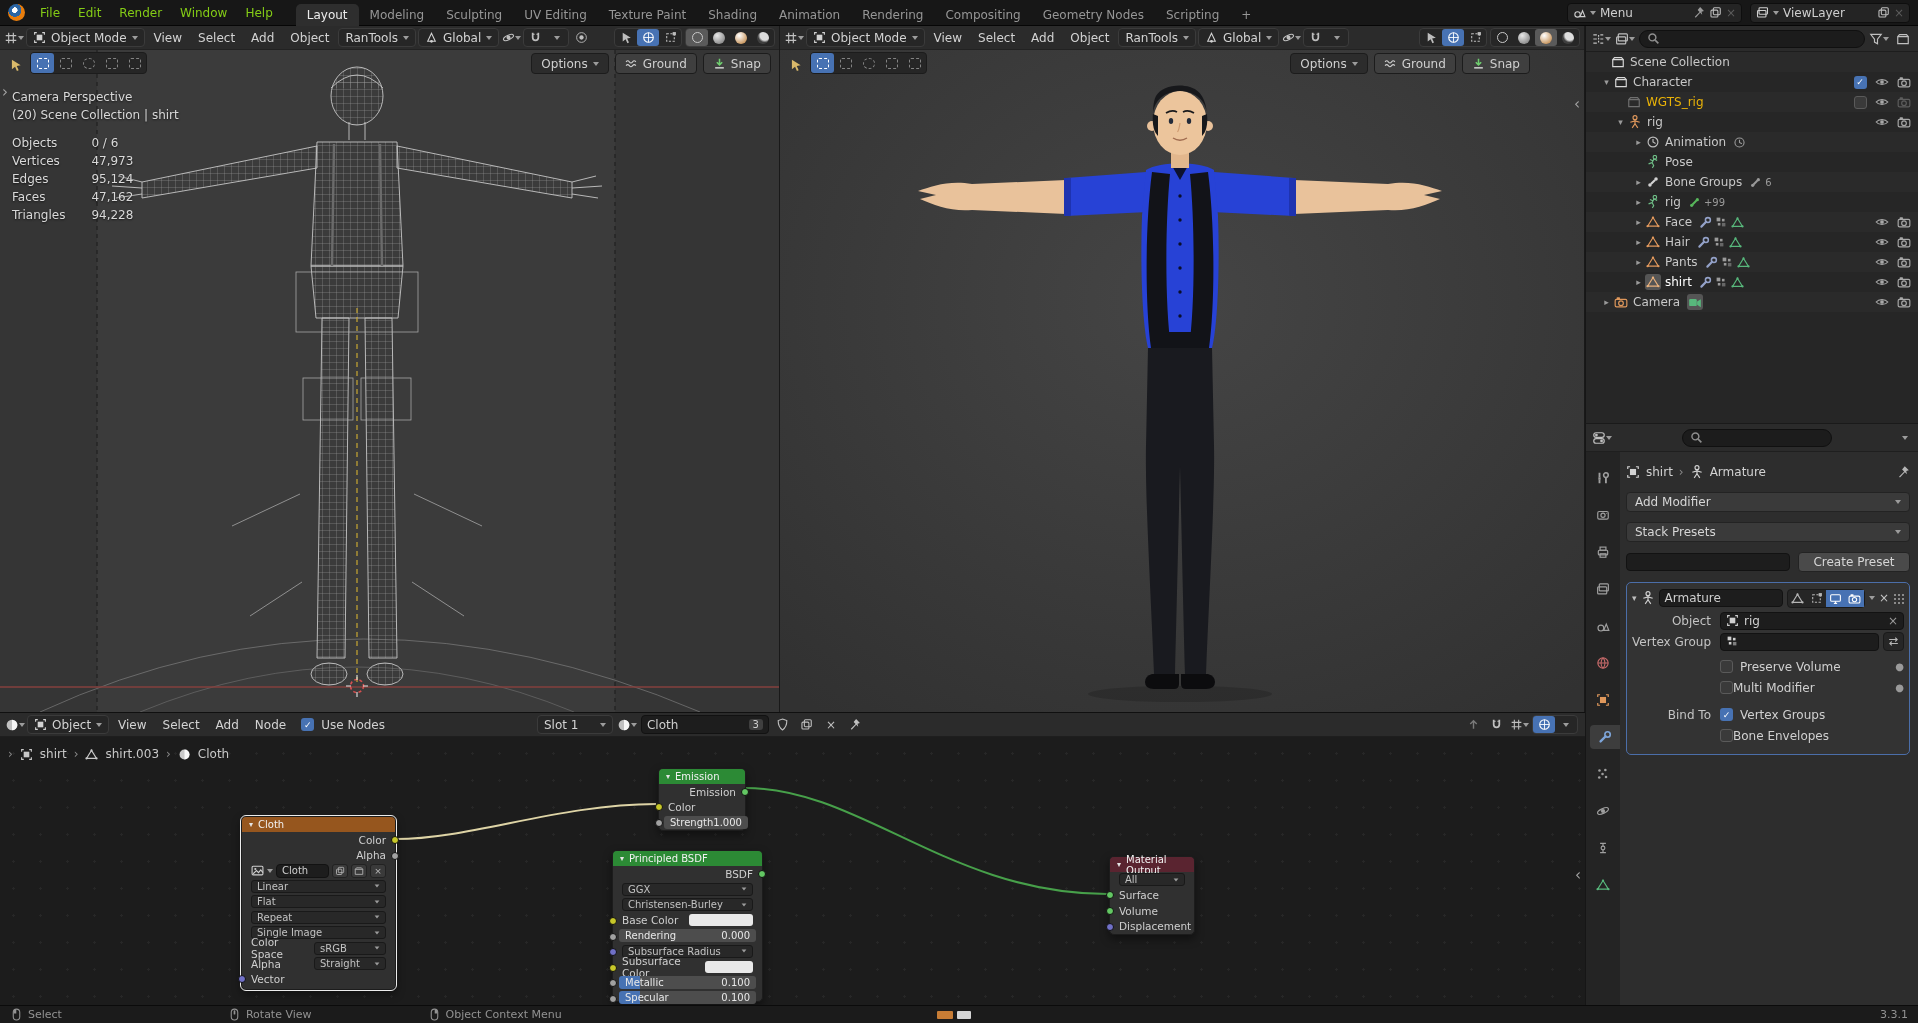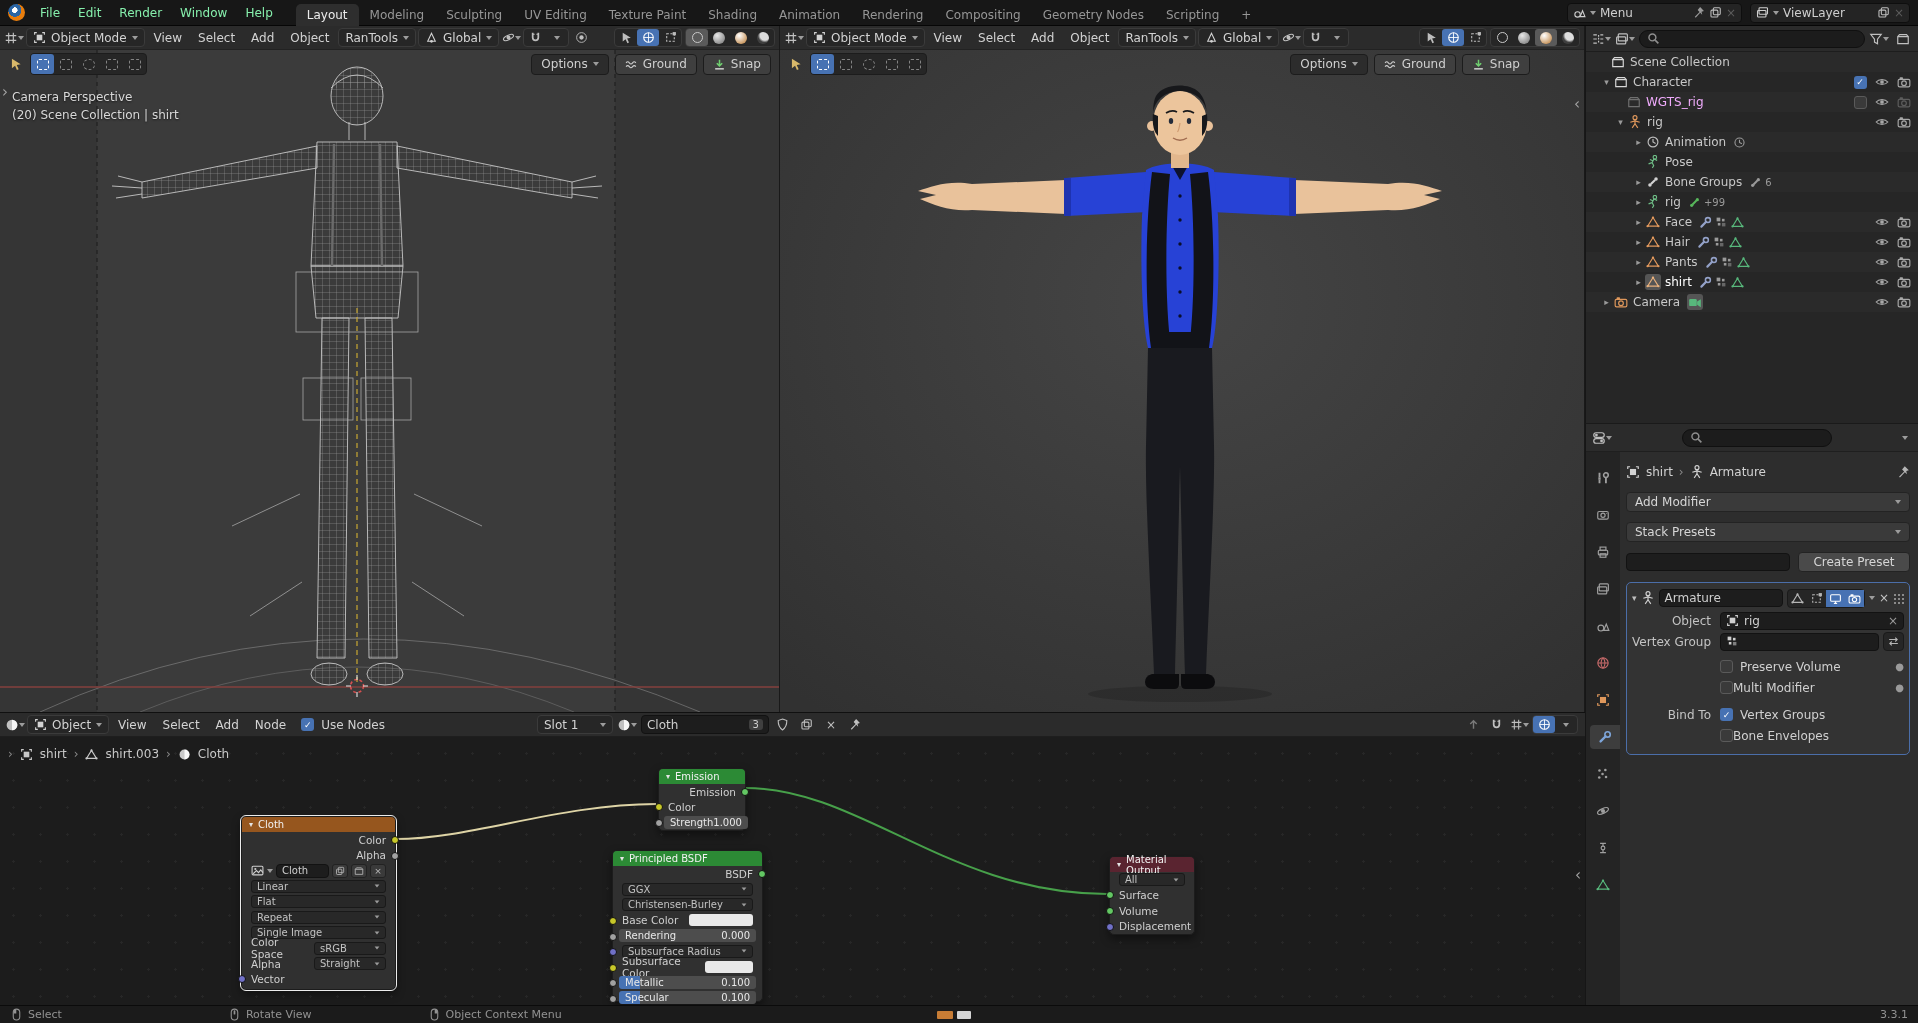--- a/index.html
+++ b/index.html
@@ -6,21 +6,21 @@
   body{background:#000;font-family:"DejaVu Sans","Liberation Sans",sans-serif;}
   #root{position:relative;width:1918px;height:1023px;background:#1d1d1d;overflow:hidden;color:#d0d0d0;font-size:12px;-webkit-font-smoothing:antialiased}
   .row{display:flex;align-items:center}
   svg.ic{display:block}
   .ic12{width:13px;height:13px}
   .ic14{width:14px;height:14px}
   .ic16{width:16px;height:16px}
 
   
   #topbar{position:absolute;left:0;top:0;width:1918px;height:26px;background:#171717;display:flex;align-items:center;border-bottom:1px solid #060606;z-index:40}
-  .tmenu{padding:0 9px;color:#86efac;height:26px;line-height:26px}
+  .tmenu{padding:0 9px;color:#84cc16;height:26px;line-height:26px}
   .ws{padding:0 11px;height:22px;line-height:22px;margin-top:4px;color:#969696;border-radius:5px 5px 0 0}
   .ws.active{background:#2e2e2e;color:#ececec}
   .tbwidget{display:flex;align-items:center;gap:4px;background:#242424;border:1px solid #0e0e0e;border-radius:4px;height:20px;padding:0 5px;color:#cfcfcf}
   .caret{width:0;height:0;border-left:3.5px solid transparent;border-right:3.5px solid transparent;border-top:4px solid #9c9c9c;display:inline-block}
   .blogo{width:17px;height:17px;border-radius:50%;background:radial-gradient(circle at 40% 36%,#fff 0 18%,#2b66a5 19% 44%,#e87d0d 45%);margin:0 6px 0 8px}
 
   
   .vp{position:absolute;top:26px;height:686px;overflow:hidden;background:#3b3b3b}
   #vp1{left:0;width:780px;border-right:1px solid #191919}
   #vp2{left:780px;width:805px;border-right:1px solid #191919}
@@ -29,21 +29,21 @@
   .hmenu{padding:0 7px;color:#d3d3d3;white-space:nowrap}
   .hicon{display:flex;align-items:center;justify-content:center;width:20px;height:19px;color:#c0c0c0}
   .hgroup{display:flex;align-items:center;background:#262626;border:1px solid #3b3b3b;border-radius:4px;height:19px}
   .hgroup .cell{width:22px;height:17px;display:flex;align-items:center;justify-content:center;color:#bdbdbd}
   .cell.on-blue{background:#4772b3;border-radius:3px;color:#fff}
   .cell.on-press{background:#5a5a5a;border-radius:3px;color:#fff}
   .ballw{width:11px;height:11px;border-radius:50%;border:1.4px solid #c9c9c9}
   .balls{width:12px;height:12px;border-radius:50%;background:radial-gradient(circle at 35% 30%,#e8e8e8,#6f6f6f)}
   .ballm{width:12px;height:12px;border-radius:50%;background:radial-gradient(circle at 35% 30%,#fff,#b8762d)}
   .ballr{width:12px;height:12px;border-radius:50%;background:radial-gradient(circle at 65% 30%,#ddd 0 40%,#3f3f3f 60%)}
-  .toolrow{position:absolute;left:0;right:0;top:24px;height:28px;display:flex;align-items:center;padding:4px 6px;z-index:7}
+  .toolrow{position:absolute;left:0;right:0;top:24px;height:28px;display:flex;align-items:flex-end;padding:4px 6px;z-index:7}
   .tbtn{display:flex;align-items:center;gap:5px;background:#2c2c2c;border:1px solid #1c1c1c;border-radius:4px;height:21px;padding:0 9px;color:#cfcfcf}
   .tbtn.lit{background:#3f3f3f}
   .selgrp{display:flex;background:#262626;border:1px solid #1c1c1c;border-radius:4px;height:22px;margin-left:4px}
   .selgrp .scell{width:23px;display:flex;align-items:center;justify-content:center;color:#b5b5b5}
   .scell.on{background:#4772b3;border-radius:3px;color:#fff}
   .dashedbox{width:12px;height:11px;border:1.2px dashed currentColor;border-radius:2px}
   .statsbox{position:absolute;left:12px;top:62px;z-index:6;color:#d9d9d9;text-shadow:0 1px 2px rgba(0,0,0,.6)}
   .statsbox .ln{height:18px;line-height:18px}
   .statsbox table{border-collapse:collapse;margin-top:10px}
   .statsbox td{padding:0 0 0 0;height:18px;font-size:12px}
@@ -532,20 +532,44 @@
             <span>Snap</span>
           </div>
       </div>
     </div>
 
     <span class="edgearrow" style="left:2px;top:60px">›</span>
 
     <div class="statsbox">
       <div class="ln">Camera Perspective</div>
       <div class="ln">(20) Scene Collection | shirt</div>
+      <table>
+        <tbody>
+            <tr>
+              <td>Objects</td>
+              <td class="v">0 / 6</td>
+            </tr>
+        <tr>
+              <td>Vertices</td>
+              <td class="v">47,973</td>
+            </tr>
+        <tr>
+              <td>Edges</td>
+              <td class="v">95,124</td>
+            </tr>
+        <tr>
+              <td>Faces</td>
+              <td class="v">47,162</td>
+            </tr>
+        <tr>
+              <td>Triangles</td>
+              <td class="v">94,228</td>
+            </tr>
+      </tbody>
+        </table>
     </div>
   </div>
 
   <div id="vp2" class="vp">
     <svg width="805" height="686" viewBox="0 0 805 686" style="position:absolute;inset:0">
       <defs>
         <radialGradient id="vpg" cx="50%" cy="40%" r="75%">
           <stop offset="0%" stop-color="#454545"></stop>
             <stop offset="100%" stop-color="#313131"></stop>
         </radialGradient>
@@ -779,21 +803,21 @@
             </svg>
           </span>
       </span>
     </div>
     <div class="olrow" style="padding-left:40px">
       <span class="olic" style="color:#6f6f6f">
           <svg class="ic ic14">
             <use href="#i-coll"></use>
           </svg>
         </span>
-      <span class="ollabel" style="color:#f0abfc">WGTS_rig</span>
+      <span class="ollabel" style="color:#eab308">WGTS_rig</span>
       <span class="olright">
         <span class="slot18">
             <span class="cb off">✓</span>
           </span>
         <span class="slot18">
             <svg class="ic ic14">
               <use href="#i-eye"></use>
             </svg>
           </span>
         <span class="slot18" style="color:#5d5d5d">

